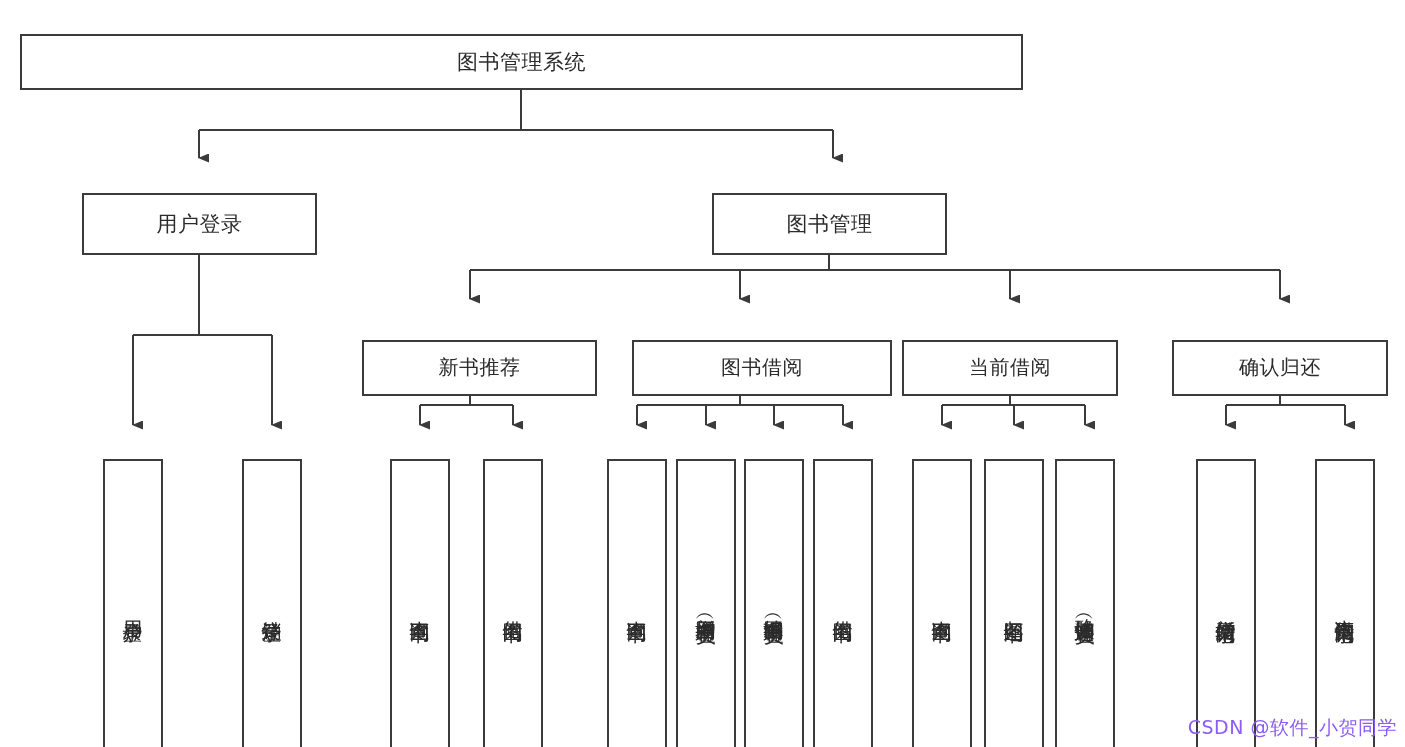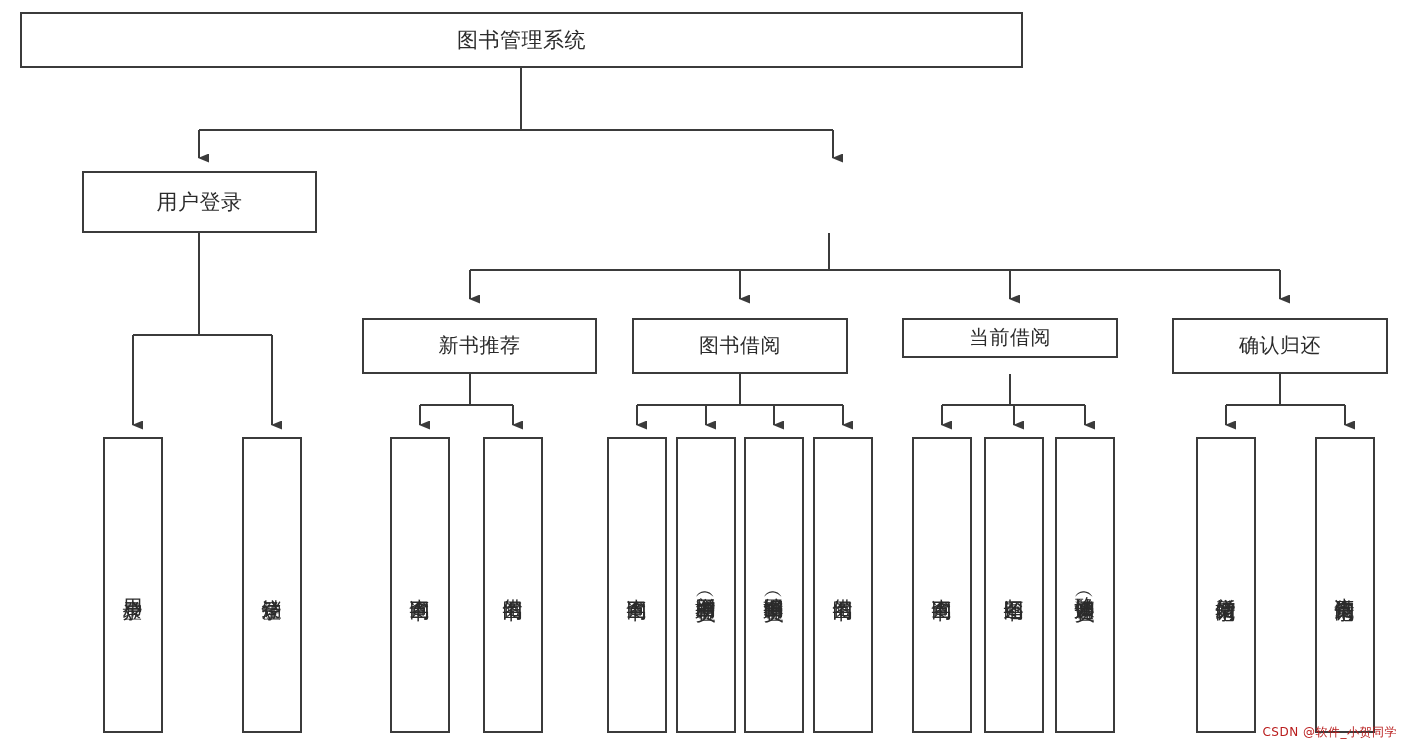--- a/index.html
+++ b/index.html
@@ -30,20 +30,21 @@
     box-sizing: border-box;
     border: 2.5px solid #3b3b3b;
     background: #ffffff;
     color: #2b2b2b;
     display: flex;
     align-items: center;
     justify-content: center;
     text-align: center;
     line-height: 1.18;
     letter-spacing: 0.5px;
+    margin-top: 22px;
   }
   .node-root {
     font-size: 21px;
   }
   .node-l1 {
     font-size: 21px;
   }
   .node-l2 {
     font-size: 20px;
   }
@@ -59,22 +60,22 @@
   }
   .node-leaf > span {
     writing-mode: vertical-rl;
     text-orientation: upright;
     display: inline-block;
   }
   .watermark {
     position: absolute;
     right: 8px;
     bottom: 6px;
-    font-size: 12px;
-    color: #b91c1c;
+    font-size: 19px;
+    color: #8b5cf6;
     letter-spacing: 0.5px;
     white-space: nowrap;
     pointer-events: none;
   }
 </style>
 </head>
 <body>
 
 <div id="diagram-root">
 
@@ -131,28 +132,31 @@
     </g>
   </svg>
 
   <div class="node node-root" style="left:20px; top:12px; width:1003px; height:56px;">
     <span>图书管理系统</span>
   </div>
 
   <div class="node node-l1" style="left:82px; top:171px; width:235px; height:62px;">
     <span>用户登录</span>
   </div>
+  <div class="node node-l1" style="left:712px; top:171px; width:235px; height:62px;">
+    <span>图书管理</span>
+  </div>
 
   <div class="node node-l2" style="left:362px; top:318px; width:235px; height:56px;">
     <span>新书推荐</span>
   </div>
-  <div class="node node-l2" style="left:632px; top:318px; width:216px; height:56px;">
+  <div class="node node-l2" style="left:632px; top:318px; width:260px; height:56px;">
     <span>图书借阅</span>
   </div>
-  <div class="node node-l2" style="left:902px; top:318px; width:216px; height:40px;">
+  <div class="node node-l2" style="left:902px; top:318px; width:216px; height:56px;">
     <span>当前借阅</span>
   </div>
   <div class="node node-l2" style="left:1172px; top:318px; width:216px; height:56px;">
     <span>确认归还</span>
   </div>
 
   <div class="node node-leaf" style="left:103px; top:437px; width:60px; height:296px;">
     <span>用户登录</span>
   </div>
   <div class="node node-leaf" style="left:242px; top:437px; width:60px; height:296px;">

